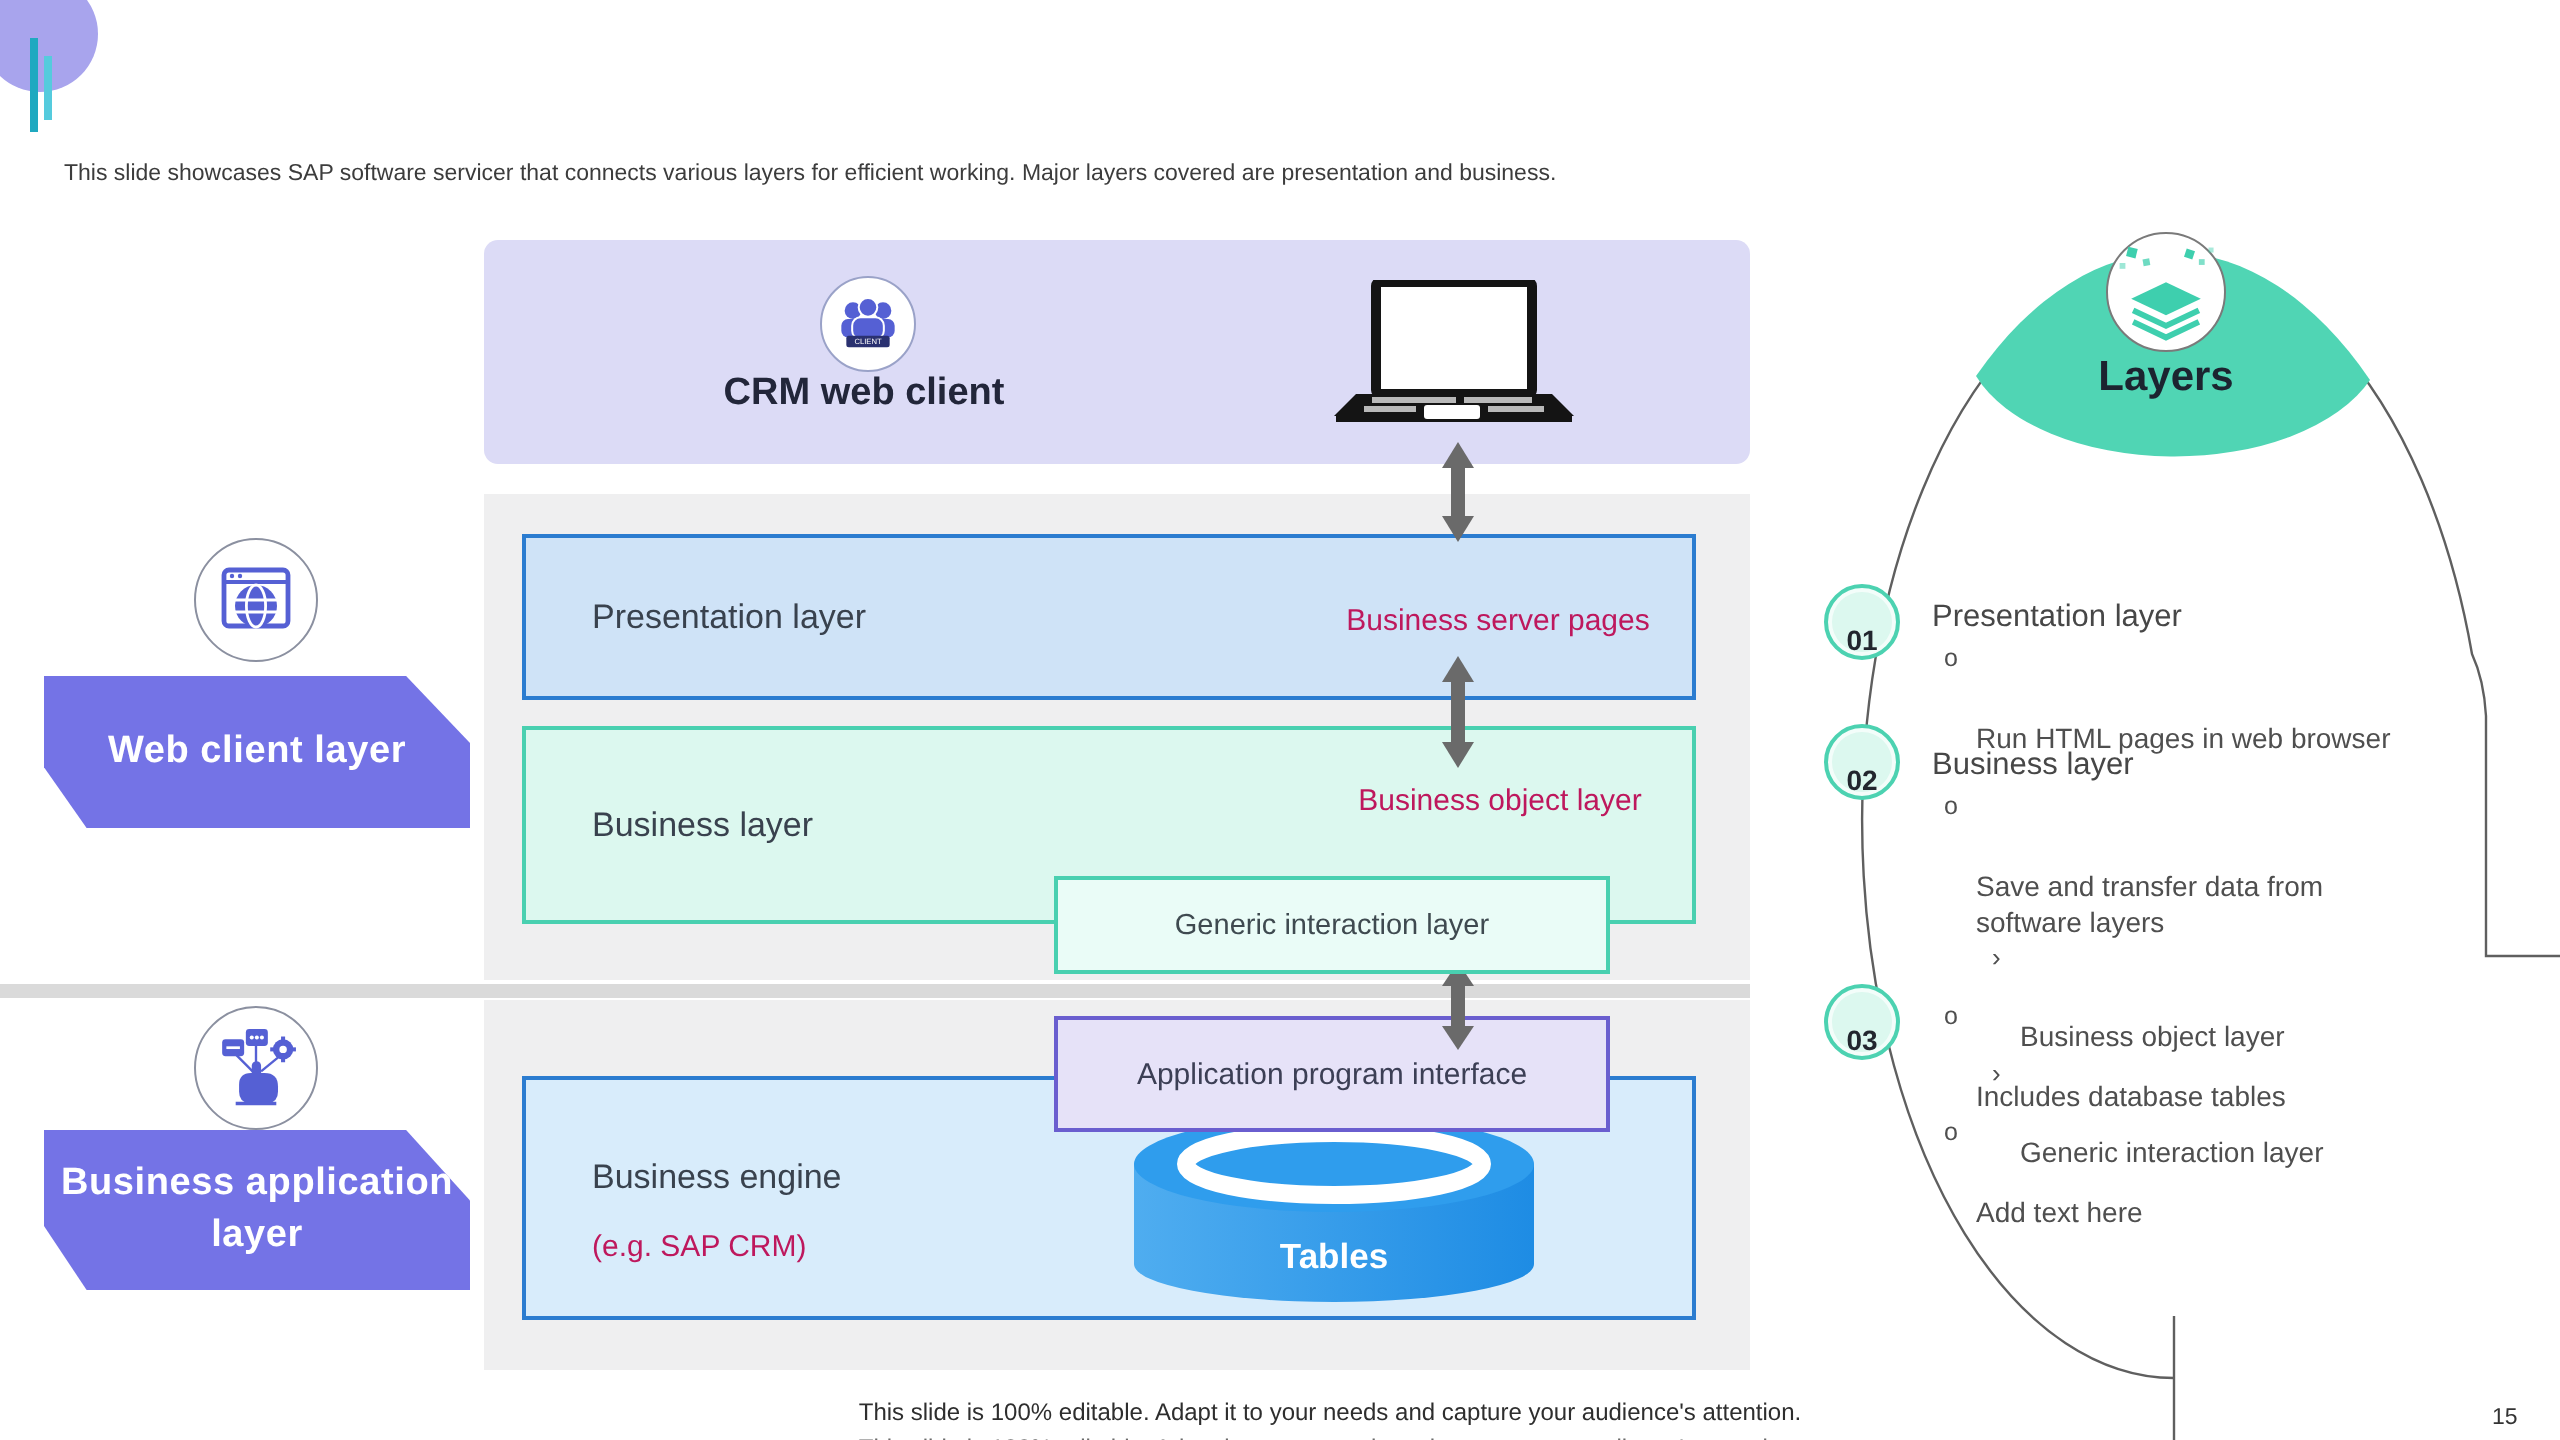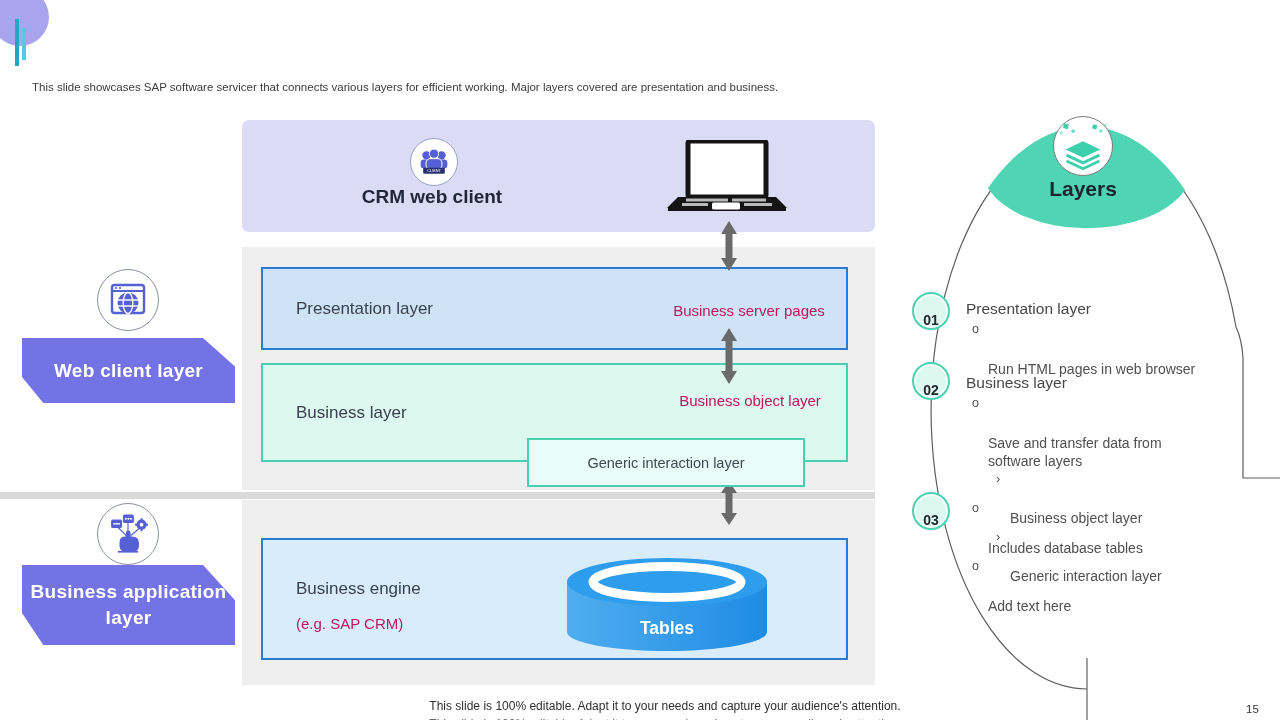--- a/index.html
+++ b/index.html
@@ -39,21 +39,21 @@
 
   .crm-label { left:312px; top:186px; width:240px; text-align:center; font-size:19px; font-weight:bold; color:#22263a; }
 
   .icon-circle { position:absolute; background:#fff; border:1.4px solid #8b90a0; border-radius:50%;
                  display:flex; align-items:center; justify-content:center; }
 
   
   .ribbon { position:absolute; background:#7473e6; color:#fff; font-weight:bold; font-size:19px;
             display:flex; align-items:center; justify-content:center; text-align:center; line-height:26px;
             clip-path:polygon(0 0, 85% 0, 100% 44%, 100% 100%, 10% 100%, 0 60%); letter-spacing:.3px; }
-  .ribbon1 { left:22px; top:338px; width:213px; height:65px; }
+  .ribbon1 { left:22px; top:338px; width:213px; height:76px; }
   .ribbon2 { left:22px; top:565px; width:213px; height:80px; }
 
   
   .v-arrow { position:absolute; z-index:5; }
 
   
   .layers-label { left:1013px; top:177px; width:140px; text-align:center; font-size:21px; font-weight:bold; color:#1c2430; z-index:9; }
   .num-circle { position:absolute; width:38px; height:38px; border-radius:50%; background:#dcf8ef;
                 border:2.5px solid #4cd2b1; box-shadow:inset 0 0 0 2px rgba(255,255,255,.65); z-index:9;
                 display:flex; align-items:flex-end; justify-content:center; font-size:14px; font-weight:bold; color:#22262e; }
@@ -133,20 +133,23 @@
   <div class="abs box-sublabel" style="left:660px; top:302px; width:178px; text-align:center;">Business server pages</div>
 
   <div class="layer-box bus-box"></div>
   <div class="abs box-label" style="left:296px; top:403px;">Business layer</div>
   <div class="abs box-sublabel" style="left:662px; top:392px; width:176px; text-align:center;">Business object layer</div>
 
   <div class="layer-box gen-box">
     <span style="font-size:14.5px; color:#3f4a50;">Generic interaction layer</span>
   </div>
 
+  <div class="layer-box api-box">
+    <span style="font-size:15px; color:#3c3f55;">Application program interface</span>
+  </div>
 
   <div class="layer-box eng-box"></div>
   <div class="abs box-label" style="left:296px; top:579px; z-index:3;">Business engine</div>
   <div class="abs box-sublabel" style="left:296px; top:615px; z-index:3;">(e.g. SAP CRM)</div>
 
   <svg class="abs" style="left:563px; top:556px; z-index:3;" width="208" height="98" viewBox="0 0 208 98">
     <defs>
       <linearGradient id="cylg" x1="0" y1="0" x2="1" y2="0">
         <stop offset="0" stop-color="#4fadf0"></stop>
           <stop offset="1" stop-color="#1e8ce4"></stop>

